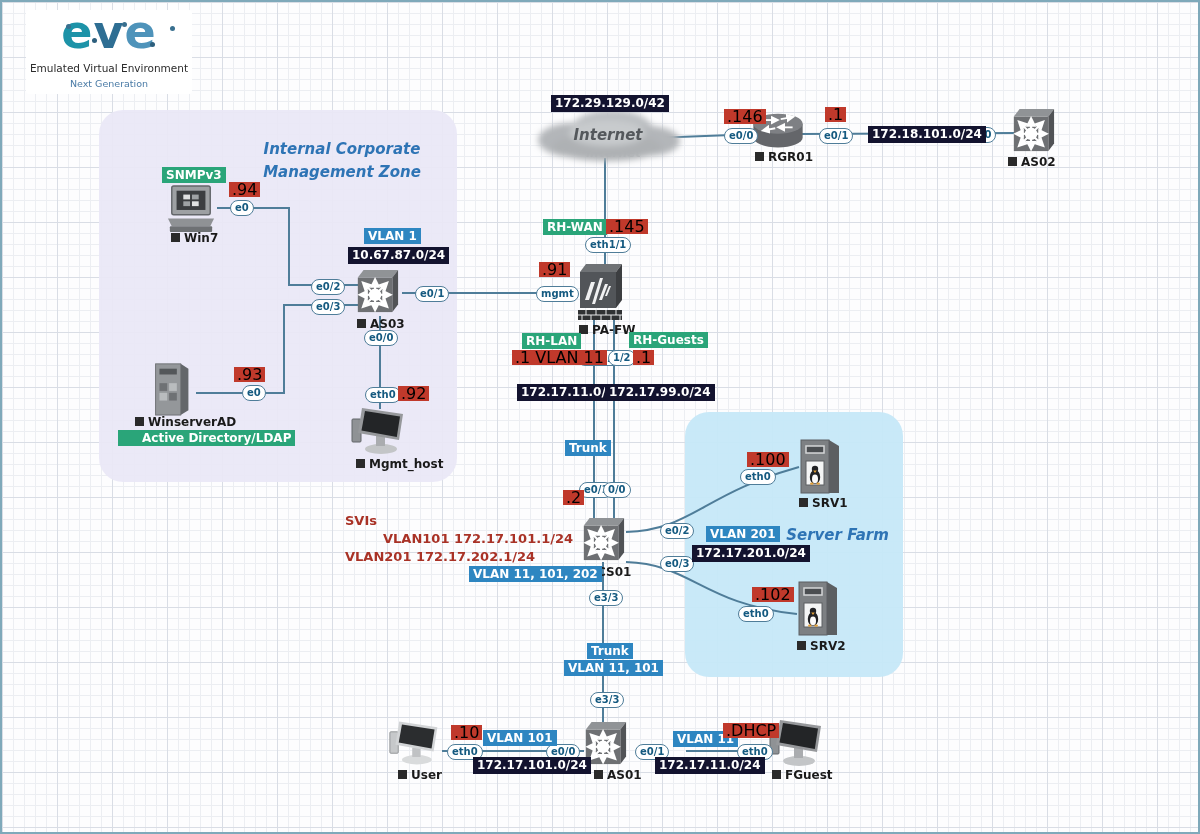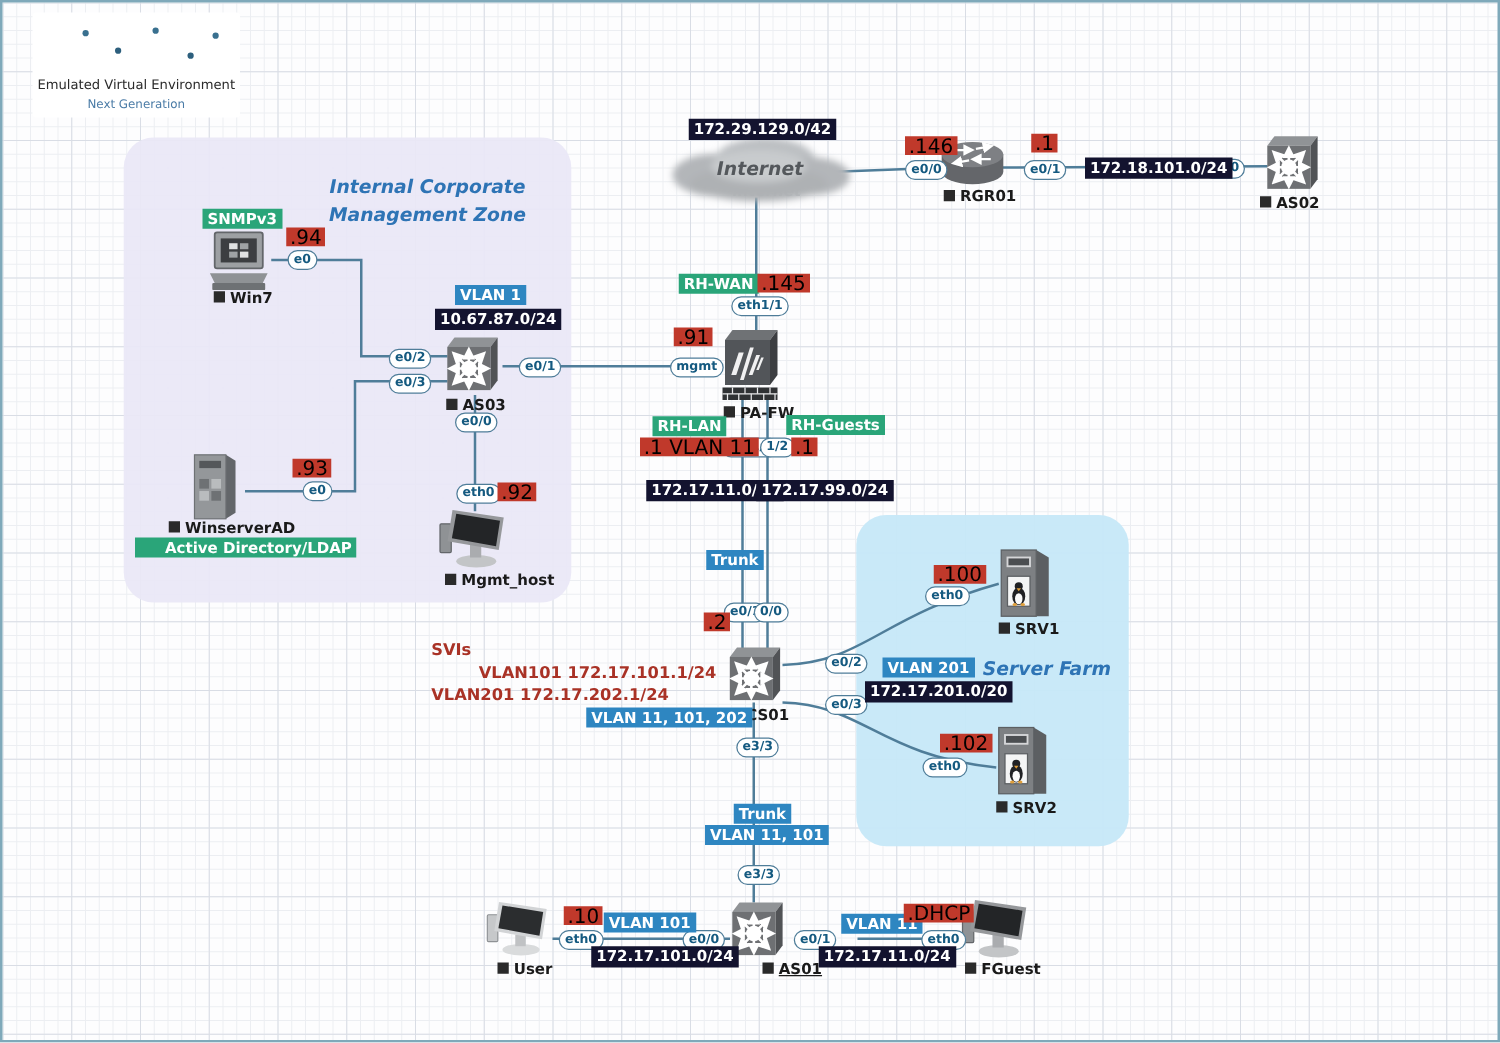--- a/index.html
+++ b/index.html
@@ -185,20 +185,21 @@
       <path d="M612,316 L612,518"></path>
       <path d="M624,530 C690,528 700,492 797,465"></path>
       <path d="M624,560 C690,562 700,602 795,612"></path>
       <path d="M601,560 L601,720"></path>
       <path d="M440,749 L582,749"></path>
       <path d="M684,749 L770,749"></path>
     </g>
   </svg>
 
   <div class="logo-box">
+    <div class="logo-word"><span class="l1">e</span><span class="l2">v</span><span class="l3">e</span></div>
     <span class="logo-dots"></span>
     <div class="logo-sub1">Emulated Virtual Environment</div>
     <div class="logo-sub2">Next Generation</div>
   </div>
 
   <div class="ztitle" style="left:250px;top:138px;width:180px;">Internal Corporate</div>
   <div class="ztitle" style="left:250px;top:161px;width:180px;">Management Zone</div>
   <div class="ztitle" style="left:778px;top:524px;width:115px;">Server Farm</div>
 
   <svg class="nicon" style="left:520px;top:98px;width:170px;height:68px;">
@@ -242,21 +243,21 @@
   <div class="oval" style="left:309px;top:297px;">e0/3</div>
   <div class="oval" style="left:413px;top:284px;">e0/1</div>
   <div class="oval" style="left:362px;top:328px;">e0/0</div>
 
   <svg class="nicon" style="left:149px;top:358px;width:42px;height:56px;">
       <use href="#sym-server"></use>
     </svg>
   <div class="nname" style="left:133px;top:413px;"><span class="sq"></span><span>WinserverAD</span></div>
   <div class="badge" style="left:232px;top:365px;">.93</div>
   <div class="oval" style="left:240px;top:383px;">e0</div>
-  <div class="tlab" style="left:106px;top:428px;padding-left:24px;">Active Directory/LDAP</div>
+  <div class="tlab" style="left:116px;top:428px;padding-left:24px;">Active Directory/LDAP</div>
 
   <div class="oval" style="left:363px;top:385px;">eth0</div>
   <div class="badge" style="left:396px;top:384px;">.92</div>
   <svg class="nicon" style="left:348px;top:404px;width:58px;height:50px;">
       <use href="#sym-pc-dark"></use>
     </svg>
   <div class="nname" style="left:354px;top:455px;"><span class="sq"></span><span>Mgmt_host</span></div>
 
   <div class="tlab" style="left:541px;top:217px;">RH-WAN</div>
   <div class="badge" style="left:604px;top:217px;">.145</div>
@@ -293,36 +294,36 @@
   <div class="oval" style="left:658px;top:554px;">e0/3</div>
   <div class="oval" style="left:587px;top:588px;">e3/3</div>
 
   <div class="badge" style="left:745px;top:450px;">.100</div>
   <div class="oval" style="left:738px;top:467px;">eth0</div>
   <svg class="nicon" style="left:795px;top:434px;width:44px;height:62px;">
       <use href="#sym-server-linux"></use>
     </svg>
   <div class="nname" style="left:797px;top:494px;"><span class="sq"></span><span>SRV1</span></div>
   <div class="blab" style="left:704px;top:524px;">VLAN 201</div>
-  <div class="nlab" style="left:690px;top:543px;">172.17.201.0/20</div>
+  <div class="nlab" style="left:690px;top:543px;">172.17.201.0/24</div>
   <div class="badge" style="left:750px;top:585px;">.102</div>
   <div class="oval" style="left:736px;top:604px;">eth0</div>
   <svg class="nicon" style="left:793px;top:576px;width:44px;height:62px;">
       <use href="#sym-server-linux"></use>
     </svg>
   <div class="nname" style="left:795px;top:637px;"><span class="sq"></span><span>SRV2</span></div>
 
   <div class="blab" style="left:585px;top:641px;">Trunk</div>
   <div class="blab" style="left:562px;top:658px;">VLAN 11, 101</div>
   <div class="oval" style="left:588px;top:690px;">e3/3</div>
 
   <svg class="nicon" style="left:580px;top:716px;width:46px;height:50px;">
       <use href="#sym-switch"></use>
     </svg>
-  <div class="nname" style="left:608px;top:766px;text-decoration:underline;"><span class="sq"></span><span>AS01</span></div>
+  <div class="nname" style="left:592px;top:766px;"><span class="sq"></span><span>AS01</span></div>
   <div class="oval" style="left:544px;top:742px;">e0/0</div>
   <div class="oval" style="left:633px;top:742px;">e0/1</div>
 
   <svg class="nicon" style="left:386px;top:716px;width:54px;height:50px;">
       <use href="#sym-pc-light"></use>
     </svg>
   <div class="nname" style="left:396px;top:766px;"><span class="sq"></span><span>User</span></div>
   <div class="badge" style="left:449px;top:723px;">.10</div>
   <div class="oval" style="left:445px;top:742px;">eth0</div>
   <div class="blab" style="left:481px;top:728px;">VLAN 101</div>

